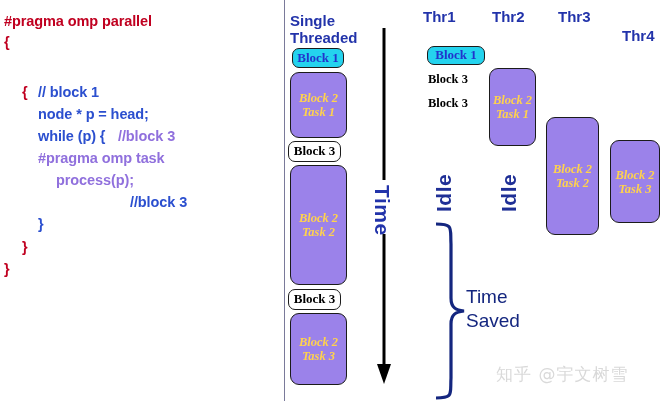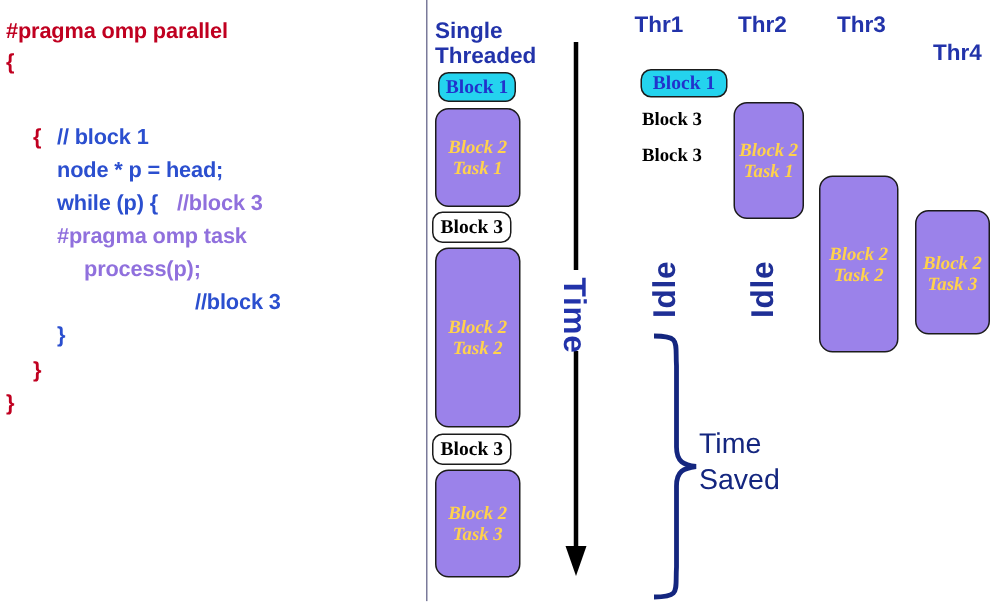--- a/index.html
+++ b/index.html
@@ -225,14 +225,15 @@
              C 12 2, 16 6, 15 22
              L 15 76
              C 15 86, 10 88, 2 89
              C 10 90, 15 92, 15 102
              L 15 156
              C 16 172, 12 176, 30 176" fill="none" stroke="#14267f" stroke-width="3.2" transform="translate(62,0) scale(-1,1)"></path>
   </svg>
   <div class="saved-label" style="white-space: pre-line;">Time
 Saved</div>
 
+  <div class="watermark">知乎 @宇文树雪</div>
 
 </div>
 
 </body></html>

